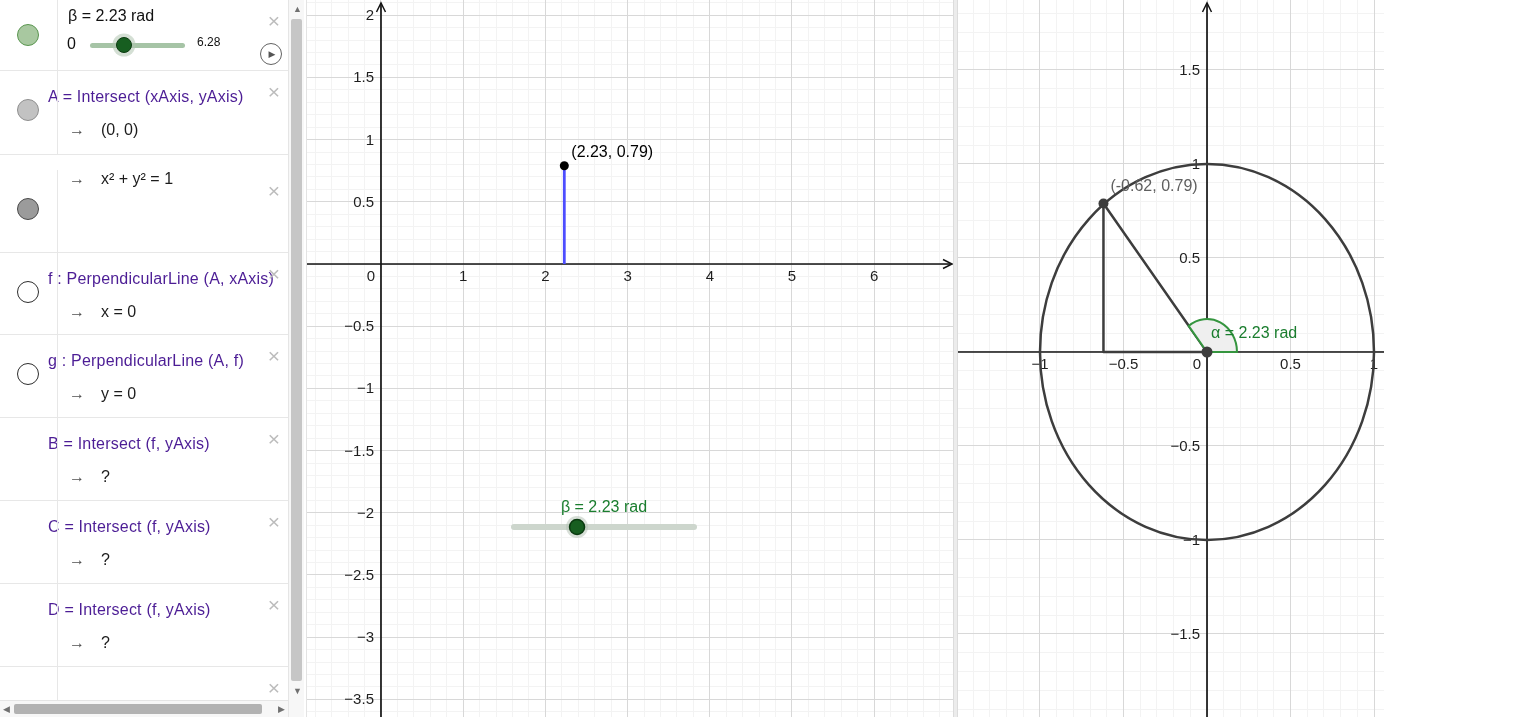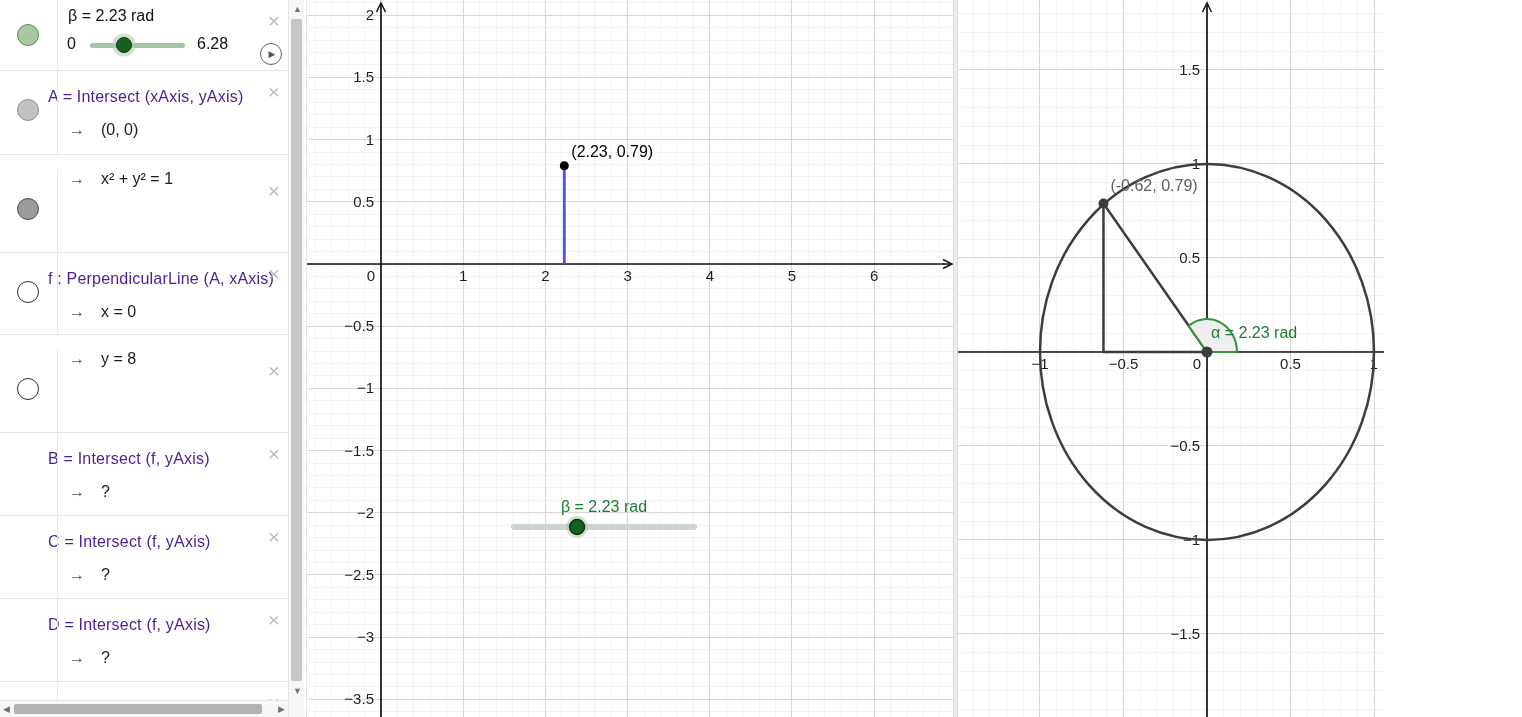--- a/index.html
+++ b/index.html
@@ -13,21 +13,21 @@
   .toggle.green{background:#a8c8a0;border:1.5px solid #5a9650;}
   .toggle.gray{background:#c2c2c2;border:1.5px solid #8f8f8f;}
   .toggle.darkgray{background:#9b9b9b;border:1.5px solid #4a4a4a;}
   .toggle.empty{background:#fff;border:1.4px solid #2e2e2e;}
   .def{margin:0 26px 0 48px;padding-top:17px;font-size:16px;color:#4c1d95;white-space:nowrap;letter-spacing:.2px;}
   .valrow{margin-left:69px;margin-top:15px;font-size:16px;color:#1c1c1c;display:flex;gap:16px;white-space:nowrap;}
   .valarrow{color:#4f4f4f;}
   .xbtn{position:absolute;right:8px;top:10px;font-size:21px;color:#bcbcbc;line-height:1;cursor:pointer;font-weight:300;}
   .srow-title{position:absolute;left:68px;top:7px;font-size:16px;color:#111;}
   .smin{position:absolute;left:67px;top:35px;font-size:16px;color:#111;}
-  .smax{position:absolute;left:197px;top:35px;font-size:16px;color:#111;}
+  .smax{position:absolute;left:197px;top:35px;font-size:12px;color:#111;}
   .strack{position:absolute;left:90px;top:43px;width:95px;height:5px;border-radius:3px;background:#a6c4a6;cursor:pointer;}
   .sknob{position:absolute;left:115px;top:37px;width:16px;height:16px;border-radius:50%;background:#175e20;
          border:1px solid #0b3b10;box-sizing:border-box;box-shadow:0 0 0 3.5px rgba(176,196,176,.55);cursor:pointer;}
   .playbtn{position:absolute;right:6px;top:43px;width:22px;height:22px;border:1.6px solid #636363;border-radius:50%;
            box-sizing:border-box;display:flex;align-items:center;justify-content:center;color:#555;
            font-size:9px;padding-left:2px;cursor:pointer;background:#fff;}
   
   .vscroll{position:absolute;left:288px;top:0;width:16px;height:717px;background:#f7f7f7;
            border-left:1px solid #e5e5e5;box-sizing:border-box;}
   .vthumb{position:absolute;left:2px;top:19px;width:11px;height:662px;background:#c6c6c6;border-radius:2px;}
@@ -84,23 +84,24 @@
         <div class="def">f : PerpendicularLine (A, xAxis)</div>
         <div class="valrow">
           <span class="valarrow">→</span>
           <span>x = 0</span>
         </div>
         <span class="xbtn">×</span>
       </div>
       <div class="arow" style="height: 83px;">
         <div class="vline"></div>
         <span class="toggle empty" style="top: 28px;"></span>
-        <div class="valrow">
-          <span class="valarrow">→</span>
-          <span>y = 8</span>
+        <div class="def">g : PerpendicularLine (A, f)</div>
+        <div class="valrow">
+          <span class="valarrow">→</span>
+          <span>y = 0</span>
         </div>
         <span class="xbtn">×</span>
       </div>
       <div class="arow" style="height: 83px;">
         <div class="vline"></div>
         <div class="def">B = Intersect (f, yAxis)</div>
         <div class="valrow">
           <span class="valarrow">→</span>
           <span>?</span>
         </div>

